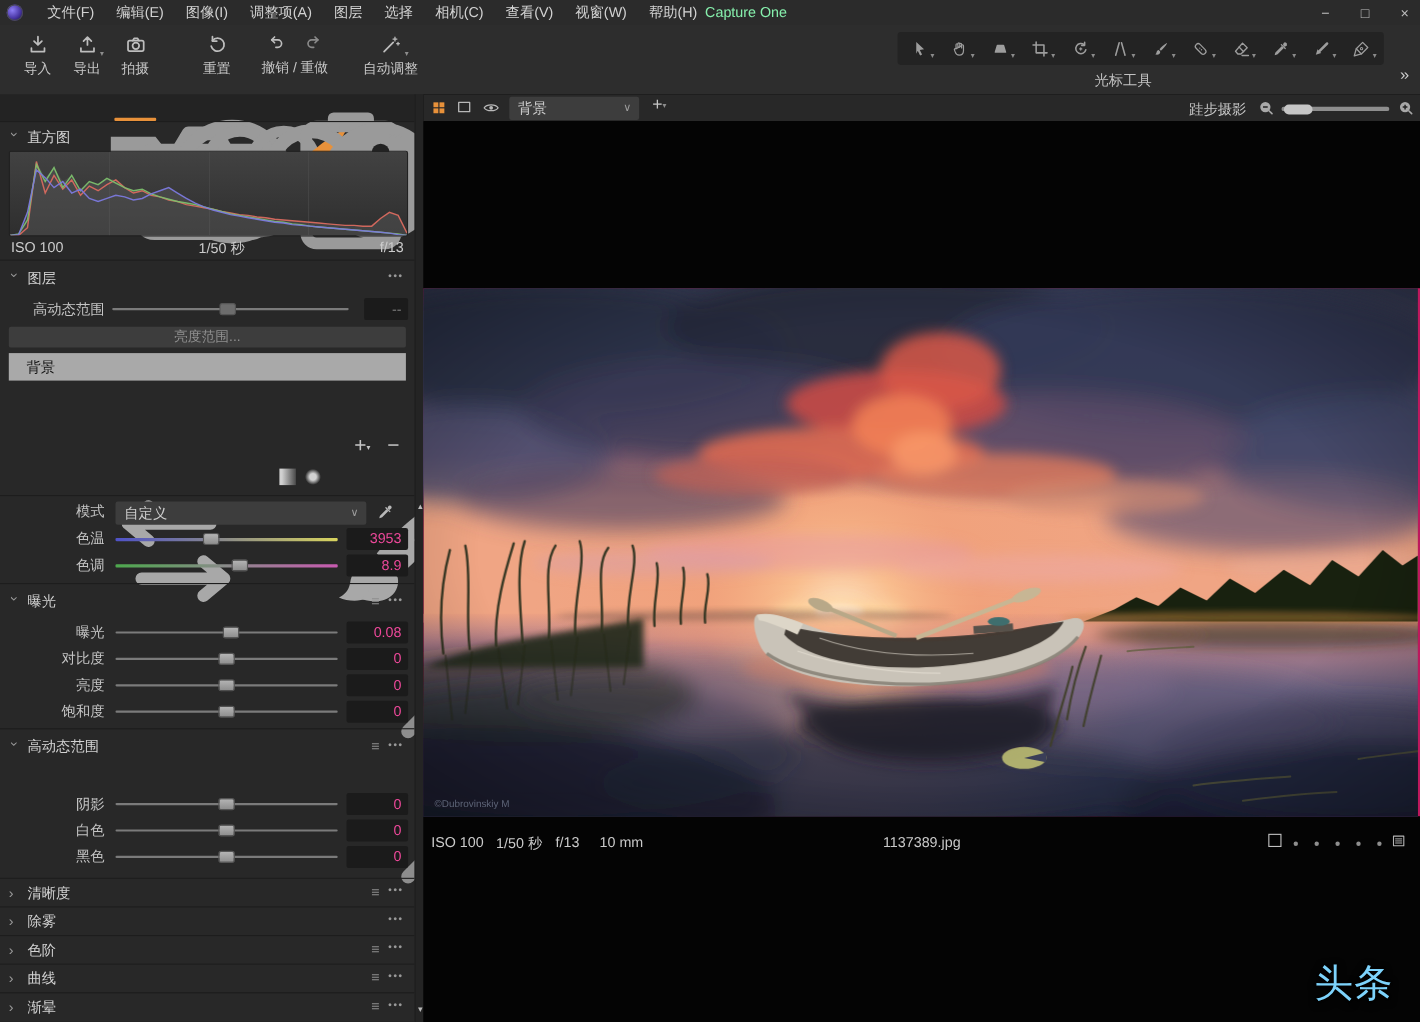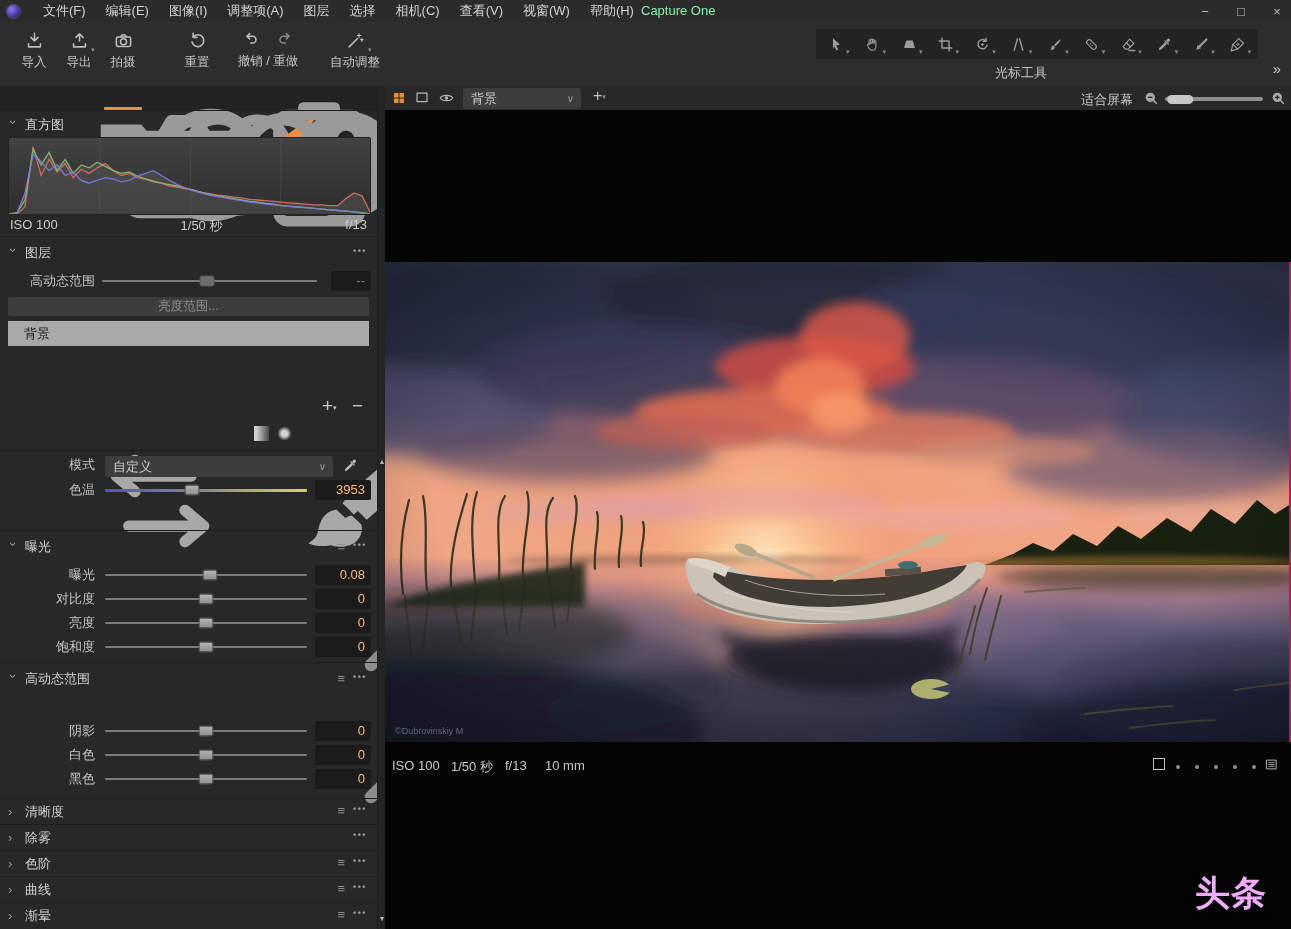--- a/index.html
+++ b/index.html
@@ -62,21 +62,21 @@
 
   
   .srow{position:absolute;left:0;right:0;height:24px}
   .slabel{position:absolute;left:0;width:95px;top:50%;transform:translateY(-50%);text-align:right;color:#c4c4c4}
   .strack{position:absolute;left:105px;width:202px;height:100%}
   .sline{position:absolute;top:50%;left:0;right:0;height:2px;margin-top:-1px;background:#7b7b7b;border-radius:1px}
   .sline.grad{height:3px;margin-top:-1.5px}
   .shandle{position:absolute;top:50%;width:15px;height:11px;transform:translate(-50%,-50%);
            background:linear-gradient(#b4b4b4,#8e8e8e);border:1px solid #565656;border-radius:2.5px;box-sizing:border-box}
   .vbox{position:absolute;left:315px;width:56px;height:20px;top:50%;transform:translateY(-50%);background:#1b1b1b;
-        border-radius:2px;color:#fdba74;text-align:right;line-height:20px;padding-right:6px;box-sizing:border-box}
+        border-radius:2px;color:#ec4899;text-align:right;line-height:20px;padding-right:6px;box-sizing:border-box}
 
   
   .lbtn{position:absolute;left:8px;right:8px;top:60px;height:19px;background:#3d3d3d;border-radius:2px;
         color:#8f8f8f;text-align:center;line-height:19px;font-size:12.5px}
   .lrow{position:absolute;left:8px;right:8px;top:84px;height:25px;background:#a9a9a9;color:#151515;line-height:25px;padding-left:16px;box-sizing:border-box}
   .addrem{position:absolute;top:158px;height:22px;color:#c4c4c4;font-size:19px;line-height:22px}
   .mtool{position:absolute;top:188px;width:16px;height:16px;color:#a8a8a8}
   .gsq{position:absolute;top:189px;width:15px;height:15px;background:linear-gradient(90deg,#d0d0d0 15%,#4a4a4a)}
   .radc{position:absolute;top:189px;width:15px;height:15px;background:radial-gradient(circle,#d2d2d2 0 28%,rgba(210,210,210,0) 68%)}
 
@@ -94,21 +94,21 @@
   .vt{position:absolute;top:4px}
   #vcanvas{position:absolute;top:24px;left:0;right:0;bottom:0;background:#040404}
   #photo{position:absolute;left:0;top:152px;width:1068px;height:480px;background:#be185d}
   #photo svg{display:block}
   #infobar{position:absolute;left:0;right:0;top:645px;height:22px;color:#c9c9c9}
   #infobar .t{position:absolute;top:3px;white-space:nowrap}
   #fname{left:0;right:0;text-align:center}
   .ratedot{position:absolute;top:10px;width:4px;height:4px;border-radius:50%;background:#8e8e8e}
   #selsq{position:absolute;left:768px;top:3px;width:12px;height:12px;border:1.5px solid #c2c2c2;box-sizing:border-box}
   #listic{position:absolute;left:879px;top:2px;width:15px;height:15px;color:#b5b5b5}
-  #watermark{position:absolute;right:24px;bottom:12px;font-size:35px;font-weight:bold;color:#f0abfc;
+  #watermark{position:absolute;right:24px;bottom:12px;font-size:35px;font-weight:normal;color:#7dd3fc;
              letter-spacing:1px;text-shadow:0 2px 8px rgba(0,0,0,.95),0 0 2px rgba(0,0,0,.8);display:flex;gap:14px}
   
   #fitlabel{position:absolute;right:158px;top:5px;color:#c6c6c6}
   #zslider{position:absolute;left:780px;top:10px;width:98px;height:6px}
   #zslider .ztrack{position:absolute;top:1px;left:0;right:0;height:4px;background:#8e8e8e;border-radius:2px}
   #zslider .zhandle{position:absolute;top:-1.5px;width:26px;height:9px;border-radius:4.5px;background:#c6c6c6;transform:translateX(-30%)}
 </style>
 </head>
 <body>
 
@@ -566,20 +566,28 @@
           </span>
       </div>
       <div class="srow" style="top:28px;height:22px">
         <span class="slabel">色温</span>
         <div class="strack">
           <div class="sline grad" style="background:linear-gradient(90deg,#4f52c8,#8a8a8a 48%,#d8d45e)"></div>
           <div class="shandle" style="left: 43%;"></div>
         </div>
         <span class="vbox">3953</span>
       </div>
+      <div class="srow" style="top:52px;height:22px">
+        <span class="slabel">色调</span>
+        <div class="strack">
+          <div class="sline grad" style="background:linear-gradient(90deg,#4da84d,#8a8a8a 50%,#c85ab0)"></div>
+          <div class="shandle" style="left: 56%;"></div>
+        </div>
+        <span class="vbox">8.9</span>
+      </div>
     </div>
 
     <div class="psec" style="top:444px;height:132px">
       <div class="phead" style="top:4px">
         <span class="chev open">›</span>
         <span class="ptitle">曝光</span>
         <span class="hicons">
           <span class="hic"><svg>
                 <use href="#s-wand"></use>
               </svg></span>
@@ -765,21 +773,21 @@
       <span class="vt ic" style="left:53px;width:17px;height:16px;color:#b8b8b8">
           <svg>
             <use href="#s-eye"></use>
           </svg>
         </span>
       <div class="drop" style="left:78px;top:2px;width:118px">
         <span>背景</span>
         <span class="dchev">∨</span>
       </div>
       <span class="vt" style="left:208px;top:1px;font-size:16px;color:#c4c4c4">+<span style="font-size:7px;vertical-align:2px;color:#8d8d8d">▾</span></span>
-      <span id="fitlabel">适合屏幕</span>
+      <span id="fitlabel">跬步摄影</span>
       <span class="vt ic" style="left:758px;width:16px;height:16px;color:#a8a8a8">
           <svg>
             <use href="#s-magminus"></use>
           </svg>
         </span>
       <div id="zslider">
         <div class="ztrack"></div>
         <div class="zhandle" style="left: 10%;"></div>
       </div>
       <span class="vt ic" style="left:885px;width:16px;height:16px;color:#a8a8a8">
@@ -945,20 +953,21 @@
           <rect width="904" height="480" fill="url(#g-vig)"></rect>
           <text id="photo-credit-text" x="10" y="472" font-size="9" fill="#96a2b9" opacity=".55">©Dubrovinskiy M</text>
         </svg>
       </div>
 
       <div id="infobar">
         <span class="t" style="left:7px">ISO 100</span>
         <span class="t" style="left:66px">1/50 秒</span>
         <span class="t" style="left:120px">f/13</span>
         <span class="t" style="left:160px">10 mm</span>
+        <span class="t" id="fname">1137389.jpg</span>
         <span id="selsq"></span>
         <span class="ratedot" style="left:791px"></span>
         <span class="ratedot" style="left:810px"></span>
         <span class="ratedot" style="left:829px"></span>
         <span class="ratedot" style="left:848px"></span>
         <span class="ratedot" style="left:867px"></span>
         <span class="ic" id="listic">
             <svg>
               <use href="#s-list"></use>
             </svg>

